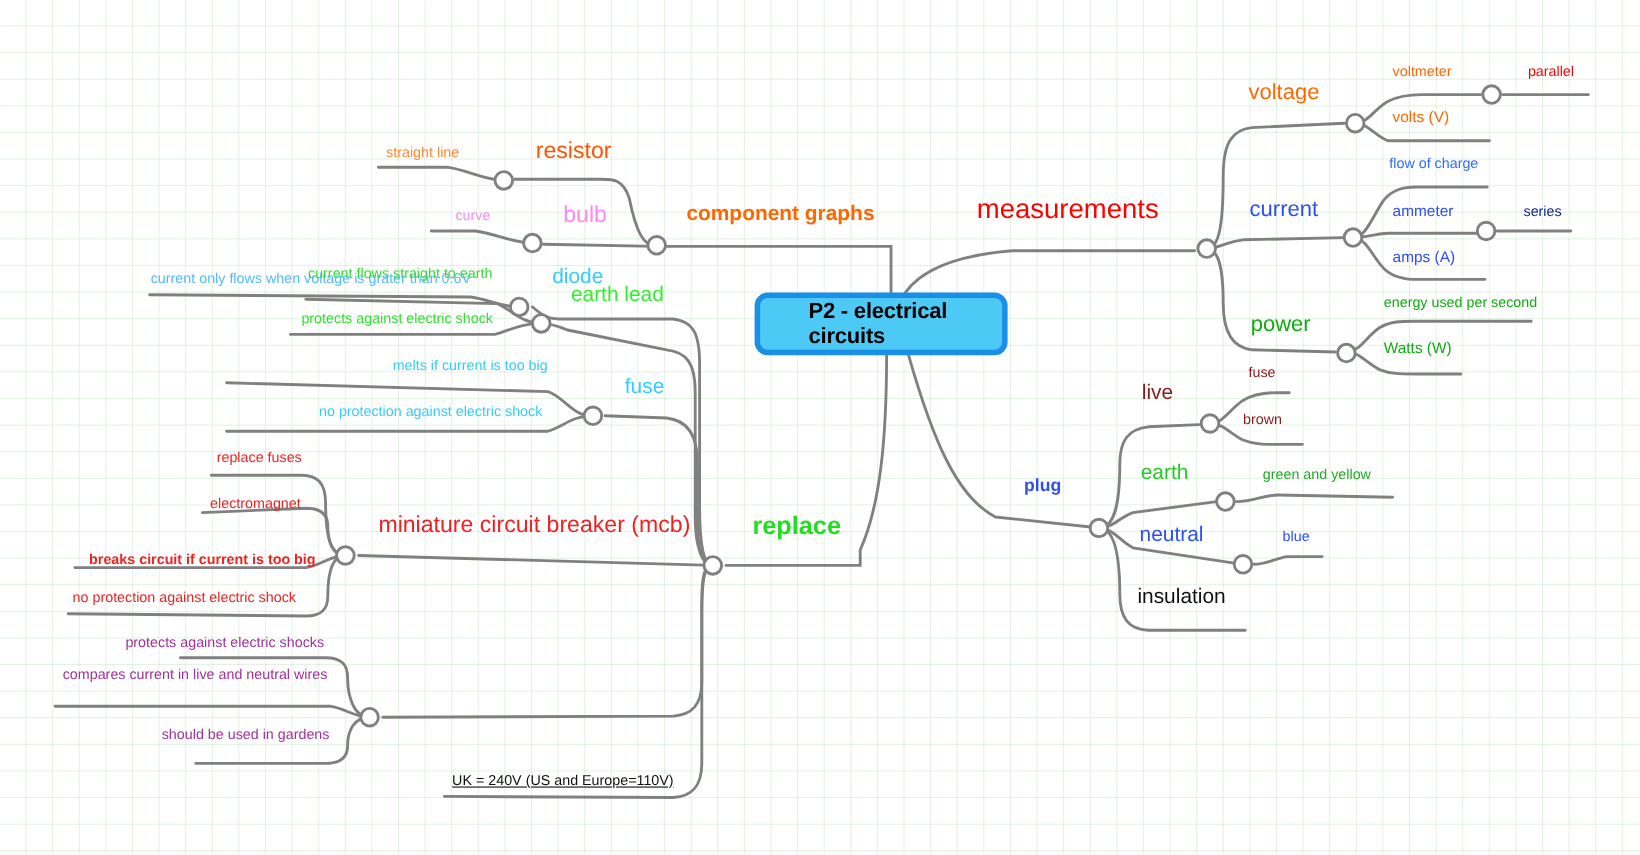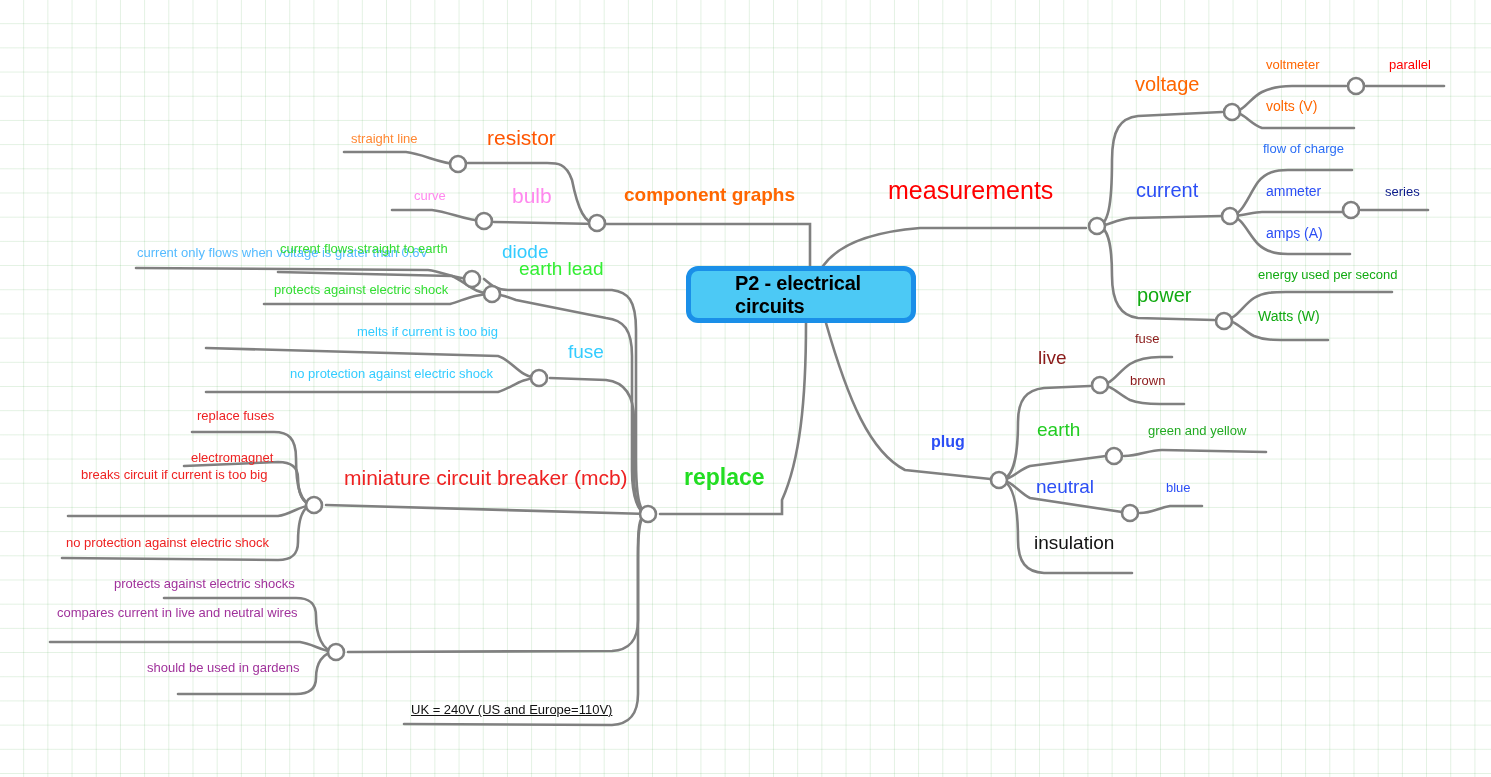--- a/index.html
+++ b/index.html
@@ -241,21 +241,21 @@
   <div class="lbl" style="left:357px; top:325px; font-size:13px; color:#33ccff;">melts if current is too big</div>
 
   <div class="lbl" style="left:290px; top:367px; font-size:13px; color:#33ccff;">no protection against electric shock</div>
 
   <div class="lbl" style="left:344px; top:467px; font-size:21px; color:#ee2222;">miniature circuit breaker (mcb)</div>
 
   <div class="lbl" style="left:197px; top:409px; font-size:13px; color:#ee2222;">replace fuses</div>
 
   <div class="lbl" style="left:191px; top:451px; font-size:13px; color:#ee2222;">electromagnet</div>
 
-  <div class="lbl" style="left:81px; top:468px; font-size:13px; color:#ee2222;">breaks circuit if current is too big</div>
+  <div class="lbl" style="left:81px; top:502px; font-size:13px; color:#ee2222;font-weight:bold;">breaks circuit if current is too big</div>
 
   <div class="lbl" style="left:66px; top:536px; font-size:13px; color:#ee2222;">no protection against electric shock</div>
 
 
   <div class="lbl" style="left:114px; top:577px; font-size:13px; color:#a0329b;">protects against electric shocks</div>
 
   <div class="lbl" style="left:57px; top:606px; font-size:13px; color:#a0329b;">compares current in live and neutral wires</div>
 
   <div class="lbl" style="left:147px; top:661px; font-size:13px; color:#a0329b;">should be used in gardens</div>
 

